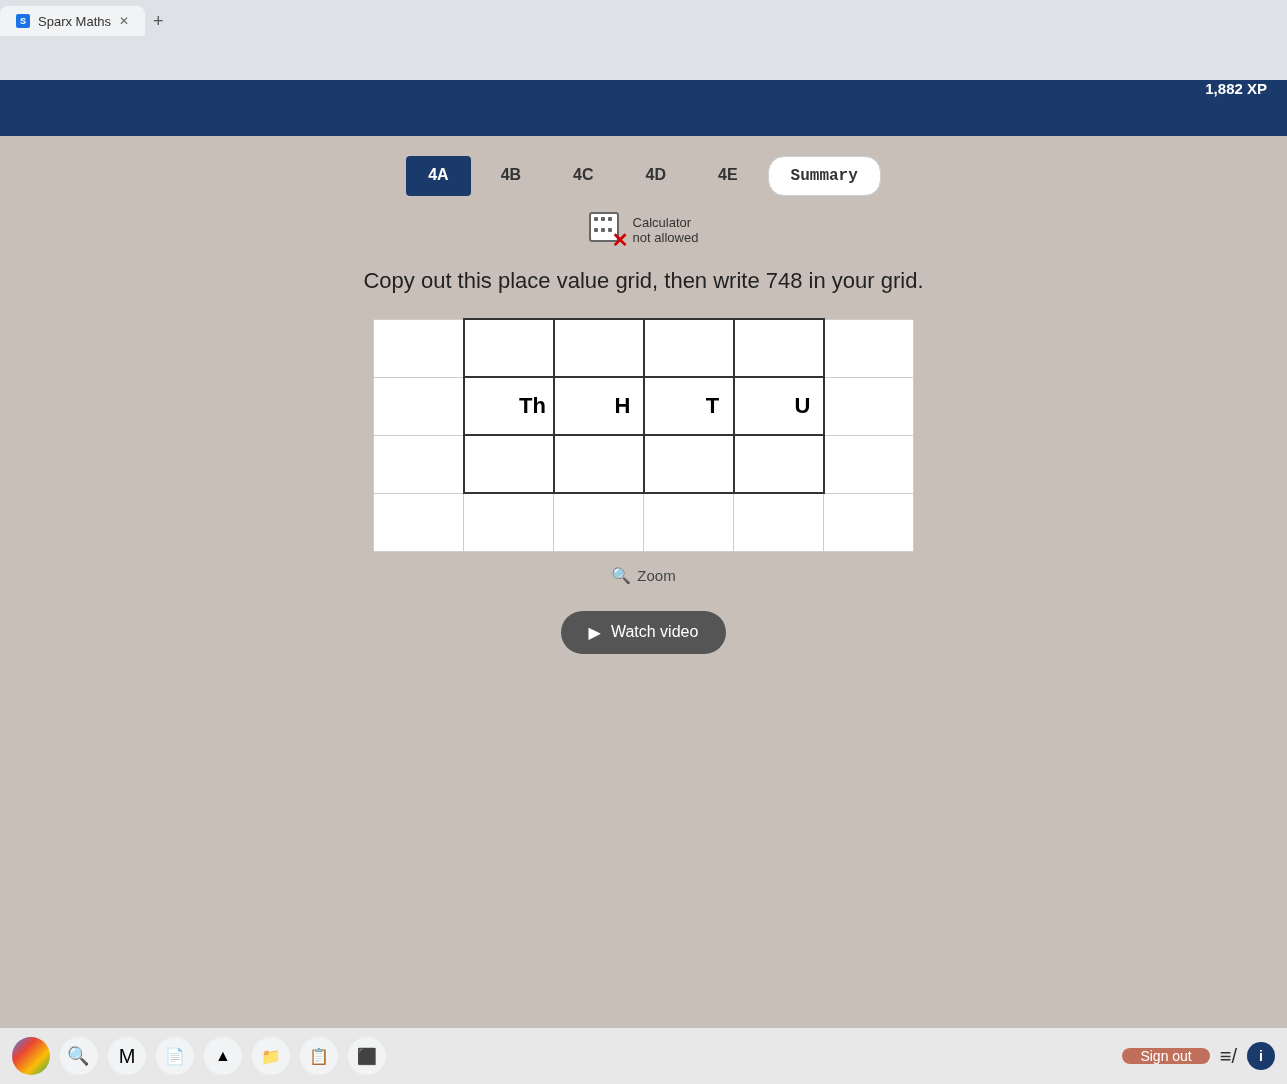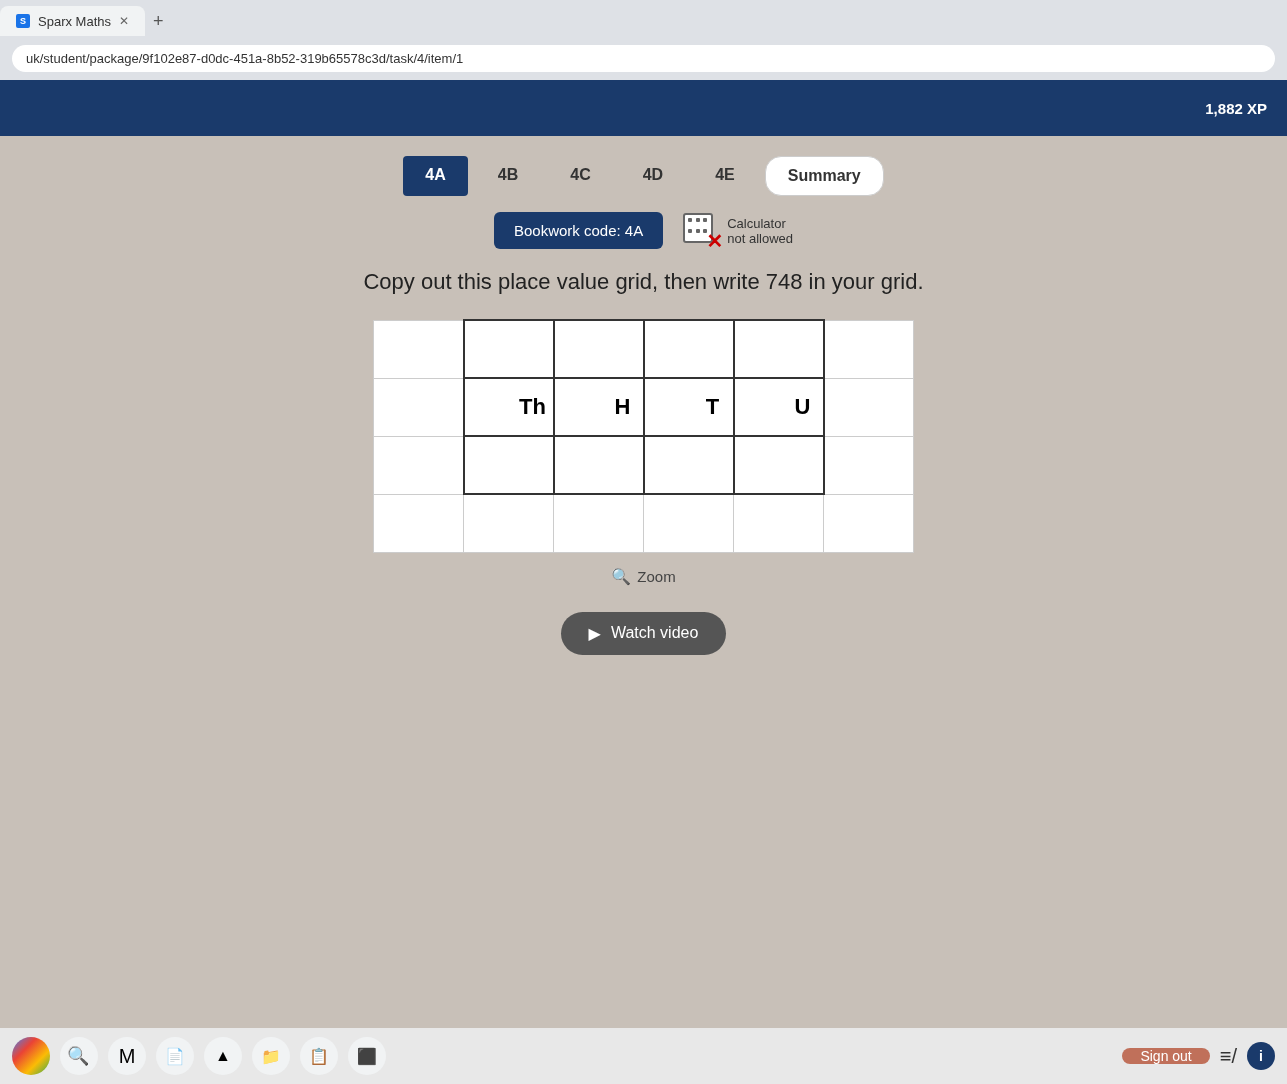--- a/index.html
+++ b/index.html
@@ -74,21 +74,21 @@
       font-size: 13px;
       color: #333;
       outline: none;
     }
 
     
     .app-header {
       background: #1a3a6b;
       height: 56px;
       display: flex;
-      align-items: center;
+      align-items: flex-start;
       justify-content: flex-end;
       padding: 0 20px;
     }
     .xp-display {
       color: white;
       font-size: 15px;
       font-weight: bold;
     }
 
     
@@ -119,20 +119,21 @@
     .task-tab.active {
       background: #1a3a6b;
       color: white;
       border-radius: 4px;
     }
     .task-tab.summary {
       background: white;
       border: 1px solid #ccc;
       border-radius: 16px;
       color: #333;
+      font-family: Liberation Mono, monospace;
     }
 
     
     .bookwork-section {
       display: flex;
       align-items: center;
       justify-content: center;
       gap: 20px;
       margin-bottom: 20px;
     }
@@ -309,44 +310,40 @@
 
 <div class="browser-chrome">
   <div class="tab-bar">
     <div class="tab">
       <div class="tab-favicon">S</div>
       <span>Sparx Maths</span>
       <span class="tab-close">✕</span>
     </div>
     <span class="tab-new">+</span>
   </div>
-  <div class="address-bar">
-    <input class="address-input" readonly="" value="uk/student/package/9f102e87-d0dc-451a-8b52-319b65578c3d/task/4/item/1" style="">
-  </div>
 </div>
 
 <div class="content-area">
 
   <div class="app-header">
     <span class="xp-display">1,882 XP</span>
   </div>
 
   <div class="main-content">
 
     <div class="task-tabs">
       <button class="task-tab active">4A</button>
       <button class="task-tab">4B</button>
       <button class="task-tab">4C</button>
       <button class="task-tab">4D</button>
       <button class="task-tab">4E</button>
       <button class="task-tab summary">Summary</button>
     </div>
 
     <div class="bookwork-section">
-      <button class="bookwork-code-btn">Bookwork code: 4A</button>
       <div class="calculator-info">
         <div style="position:relative; width:36px; height:36px;">
           <div class="calc-icon-inner">
             <div class="calc-dot"></div>
             <div class="calc-dot"></div>
             <div class="calc-dot"></div>
             <div class="calc-dot"></div>
             <div class="calc-dot"></div>
             <div class="calc-dot"></div>
           </div>

